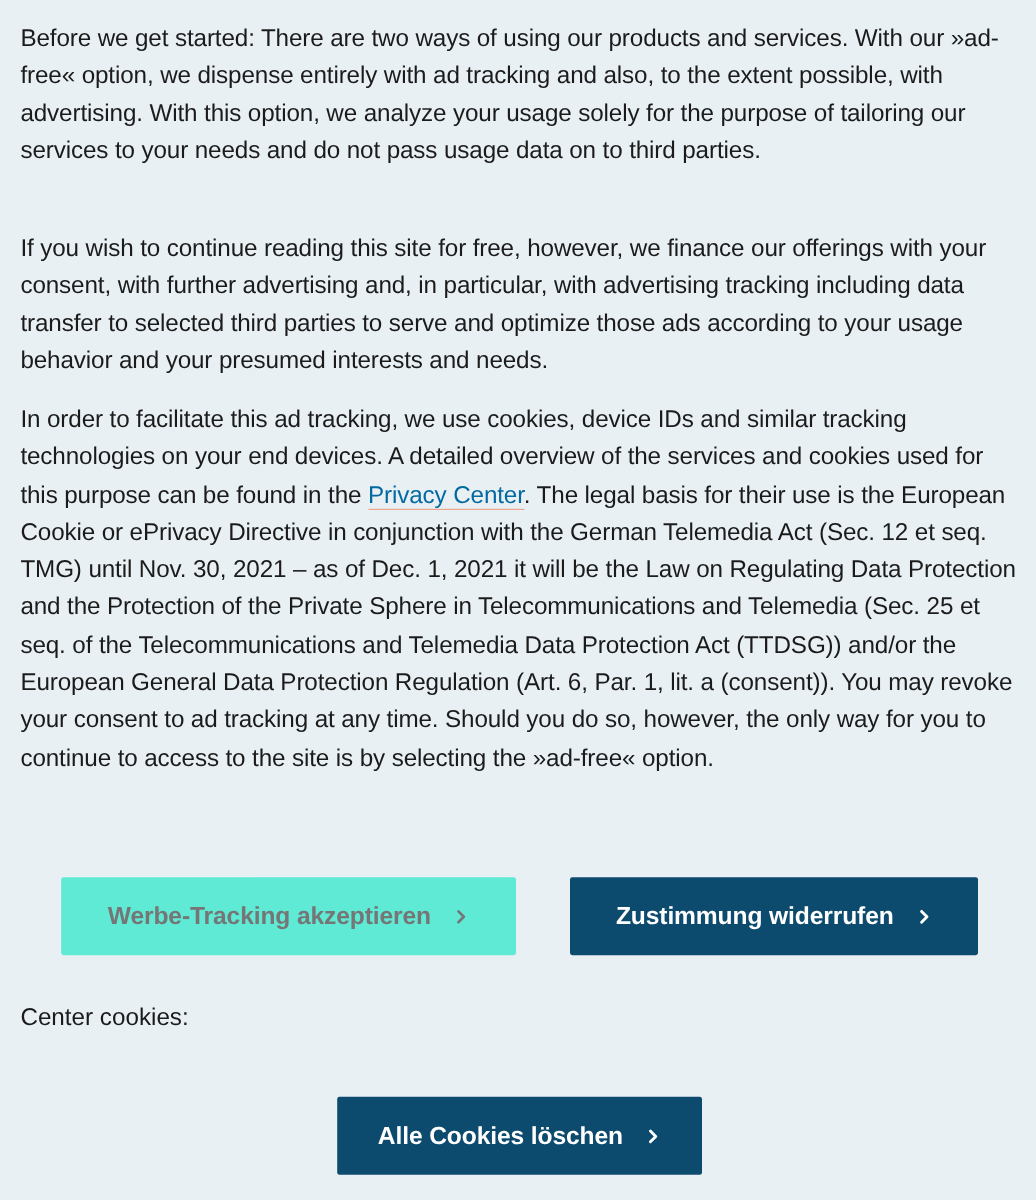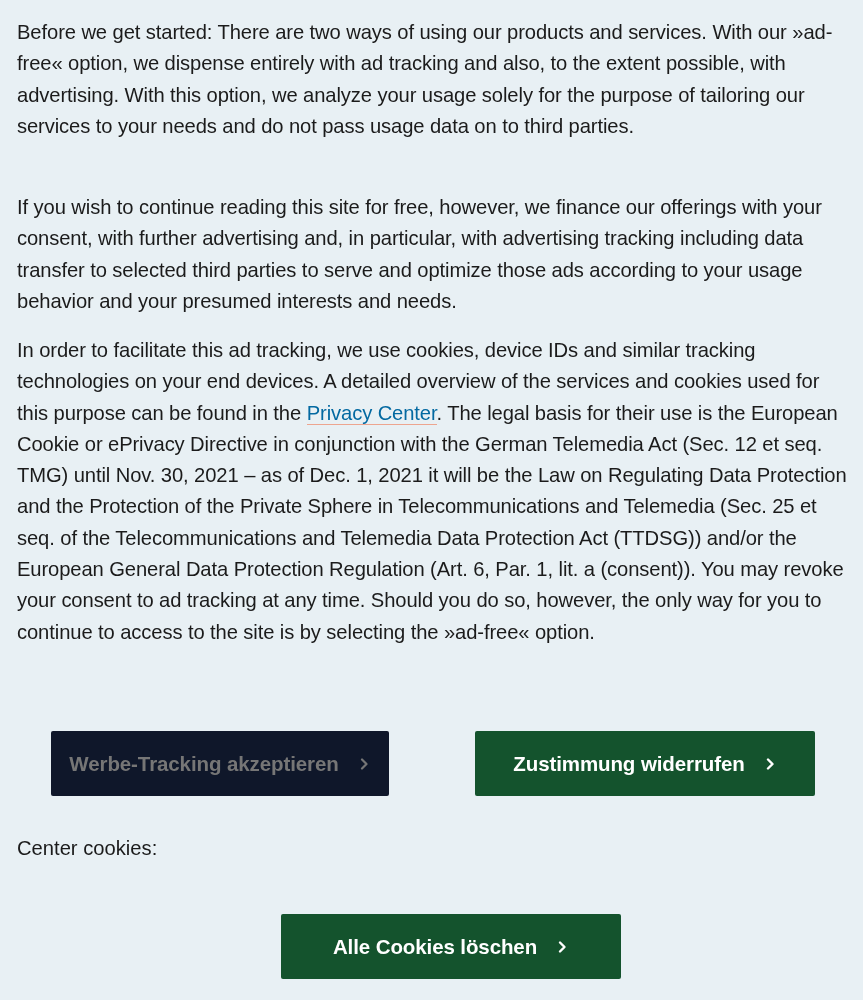--- a/index.html
+++ b/index.html
@@ -57,39 +57,39 @@
       margin-left: 18px;
       width: 14px;
       height: 14px;
       position: relative;
     }
     .btn .chev svg { display: block; }
 
     .btn-disabled {
       left: 51px;
       top: 731px;
-      width: 338px;
+      width: 379px;
       height: 65px;
-      background: #0f172a;
+      background: #5eead4;
       color: #767676;
     }
     .btn-primary {
-      background: #14532d;
+      background: #0c4a6e;
       color: #ffffff;
     }
     #btn-revoke {
       left: 475px;
       top: 731px;
       width: 340px;
       height: 65px;
     }
     #btn-delete {
       left: 281px;
       top: 914px;
-      width: 340px;
+      width: 304px;
       height: 65px;
     }
     .label {
       position: absolute;
       left: 17px;
       top: 833px;
       font-size: 20.2px;
       line-height: 31px;
       margin: 0;
     }

